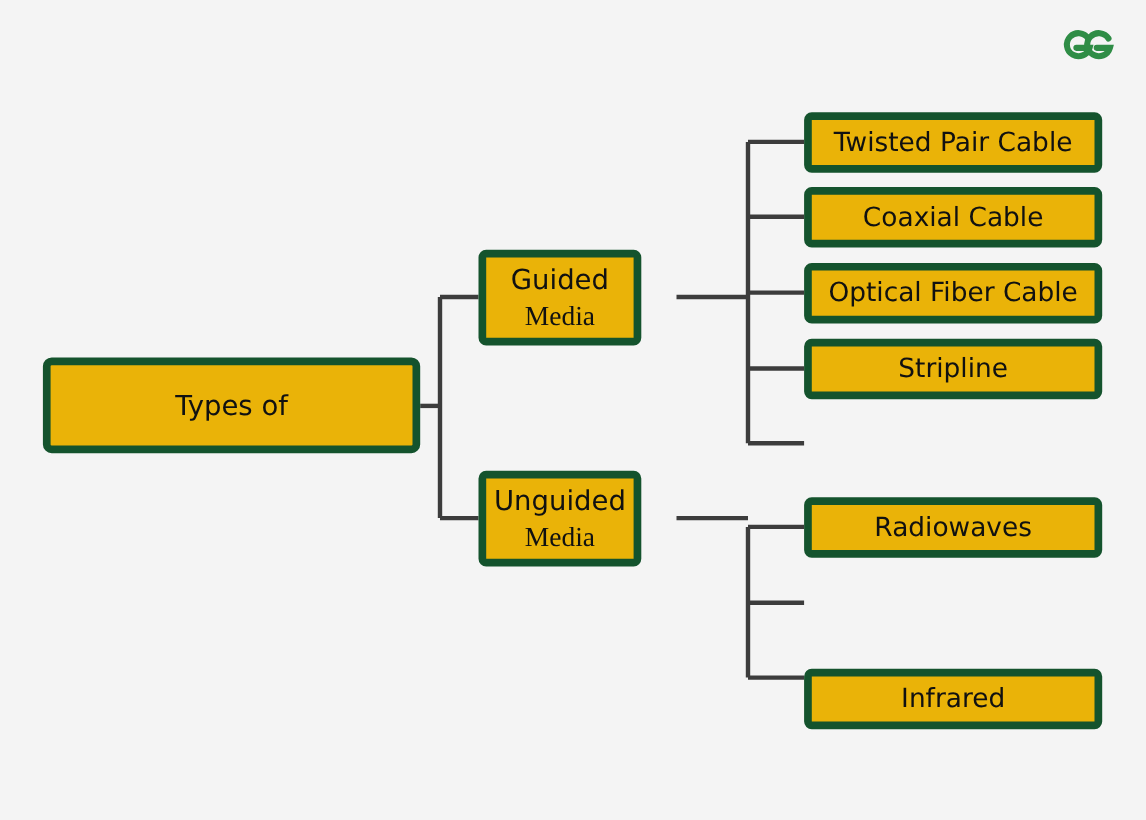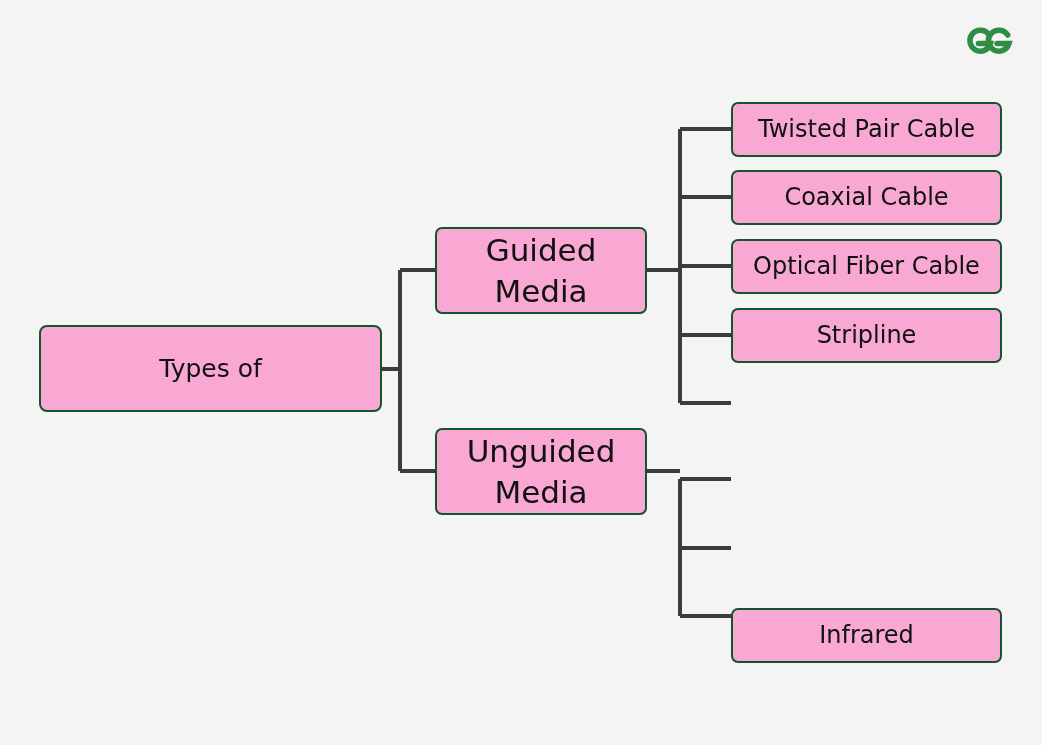--- a/index.html
+++ b/index.html
@@ -23,22 +23,22 @@
     left: 0;
     top: 0;
     width: 1042px;
     height: 745px;
     pointer-events: none;
   }
 
   .node {
     position: absolute;
     box-sizing: border-box;
-    background: #f9a8d4;
-    border: 2px solid #14532d;
+    background: #eab308;
+    border: 7px solid #14532d;
     border-radius: 7px;
     display: flex;
     align-items: center;
     justify-content: center;
     text-align: center;
     color: #111111;
     line-height: 1.24;
   }
 
   .node-root {
@@ -53,30 +53,30 @@
     font-size: 25px;
     font-weight: 400;
   }
   .root-line-2 {
     font-size: 27px;
     font-weight: 700;
     margin-top: 2px;
   }
 
   .node-branch {
-    width: 212px;
+    width: 148px;
     height: 87px;
-    font-size: 31px;
+    font-size: 25px;
     font-weight: 400;
     flex-direction: column;
   }
   .branch-guided   { left: 435px; top: 227px; }
   .branch-unguided { left: 435px; top: 428px; }
   .branch-line { display: block; }
-  .branch-line + .branch-line { margin-top: 2px; }
+  .branch-line + .branch-line { margin-top: 2px; font-family: Liberation Serif, serif; }
 
   .node-leaf {
     left: 731px;
     width: 271px;
     height: 55px;
     font-size: 24px;
     font-weight: 400;
   }
 
   .logo {
@@ -138,15 +138,16 @@
   <div class="node node-branch branch-unguided">
     <span class="branch-line">Unguided</span>
     <span class="branch-line">Media</span>
   </div>
 
   <div class="node node-leaf" style="top:102px">Twisted Pair Cable</div>
   <div class="node node-leaf" style="top:239px">Optical Fiber Cable</div>
   <div class="node node-leaf" style="top:170px">Coaxial Cable</div>
   <div class="node node-leaf" style="top:308px">Stripline</div>
 
+  <div class="node node-leaf" style="top:452px">Radiowaves</div>
   <div class="node node-leaf" style="top:608px">Infrared</div>
 
 </div>
 
 </body></html>

